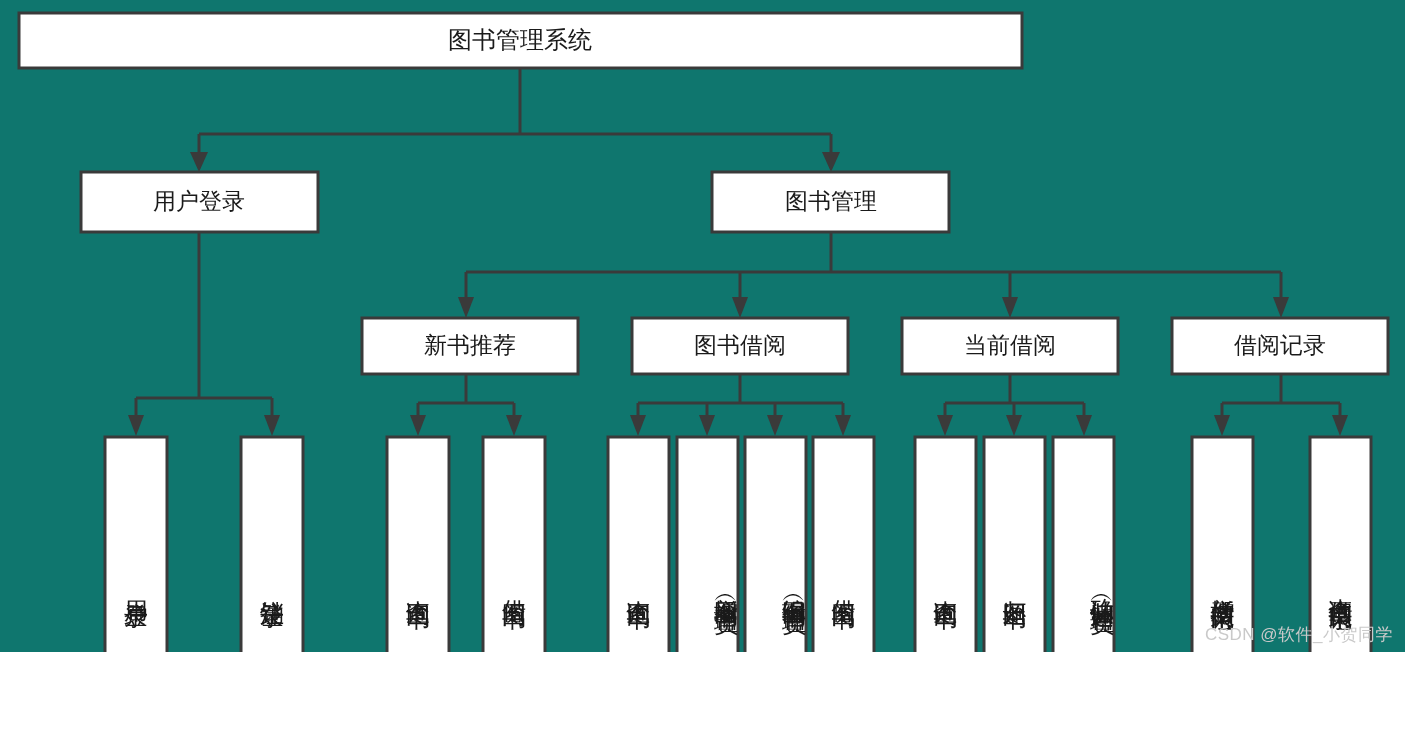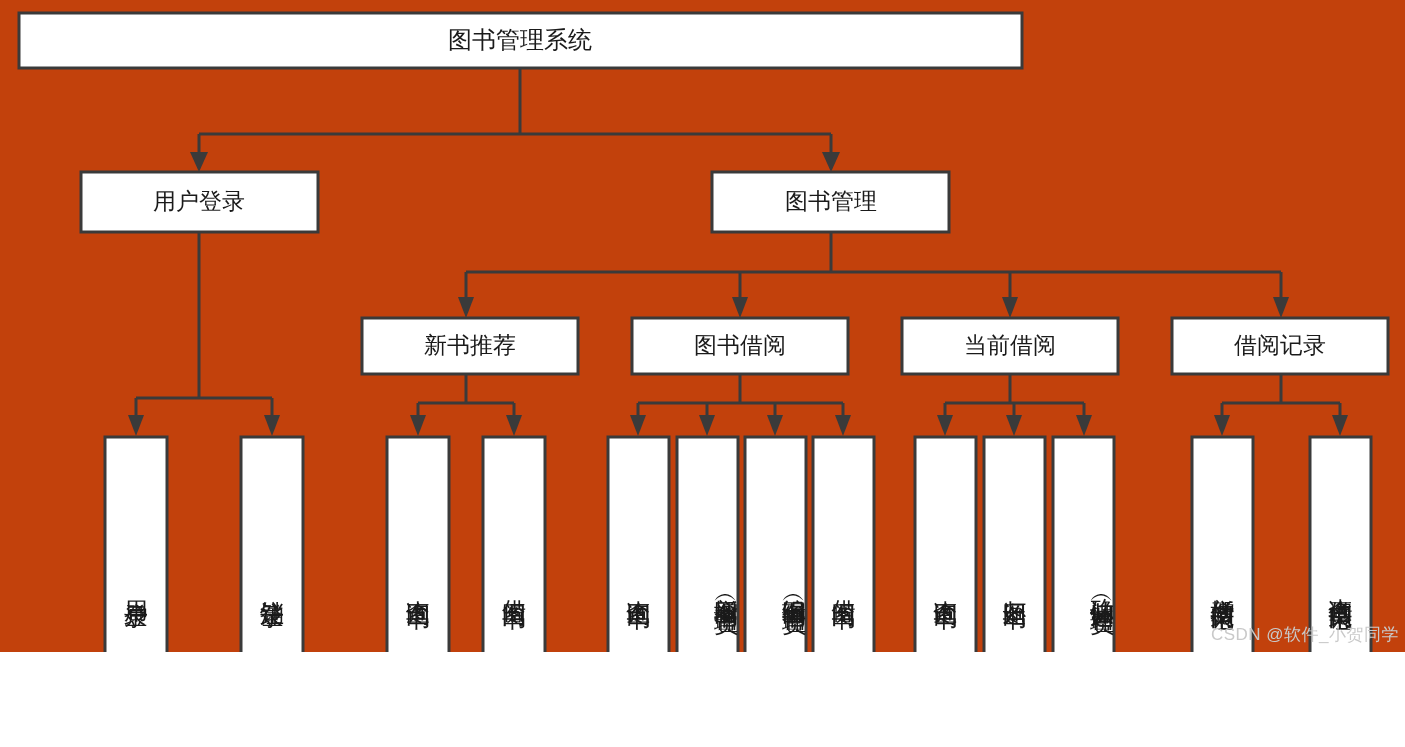--- a/index.html
+++ b/index.html
@@ -8,21 +8,21 @@
     padding: 0;
     background: #ffffff;
   }
   body {
     font-family: "Liberation Sans", "DejaVu Sans", sans-serif;
   }
   #diagram-root {
     position: relative;
     width: 1405px;
     height: 652px;
-    background: #c2410c;
+    background: #0f766e;
     overflow: hidden;
   }
   svg#tree-svg {
     position: absolute;
     left: 0;
     top: 0;
     width: 1405px;
     height: 747px;
     display: block;
   }
@@ -67,21 +67,21 @@
     align-items: flex-start;
     justify-content: center;
     white-space: nowrap;
     pointer-events: none;
   }
   .leaf-label-wrap.centered {
     align-items: center;
   }
   .watermark {
     position: absolute;
-    right: 6px;
+    right: 12px;
     bottom: 6px;
     font-family: "Liberation Sans", "DejaVu Sans", sans-serif;
     font-size: 17px;
     color: #c9c9c9;
     letter-spacing: 0.5px;
     white-space: nowrap;
     text-align: center;
   }
 </style>
 </head>

